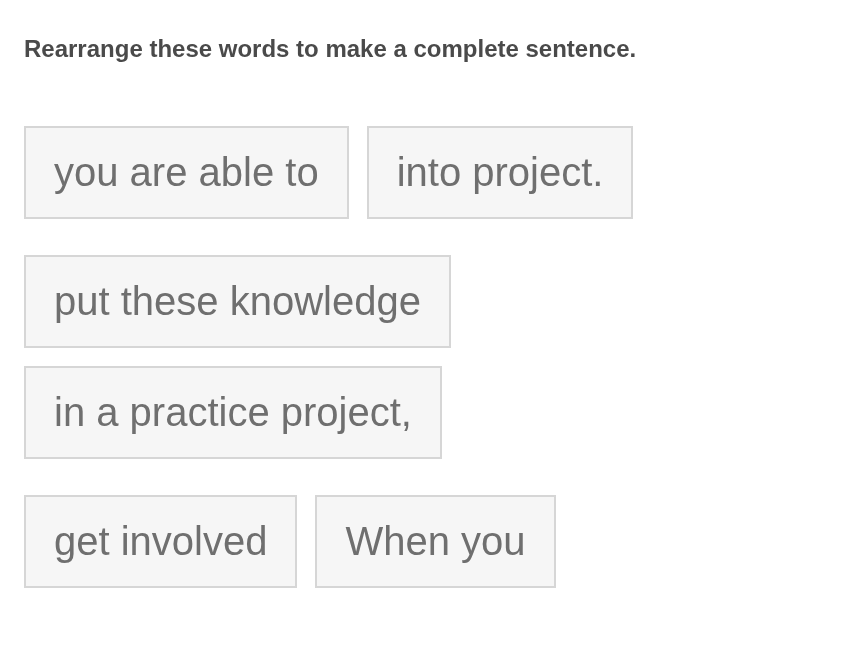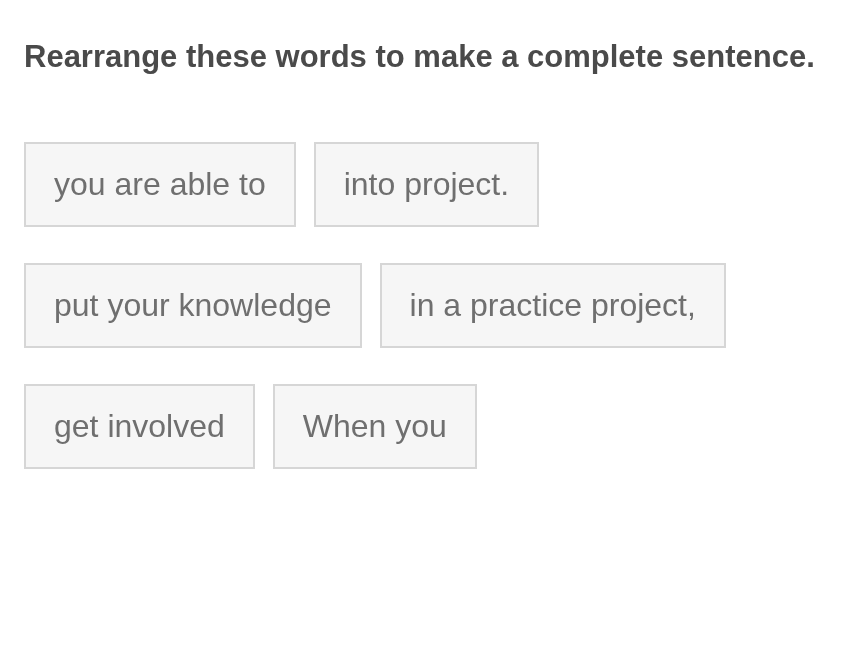--- a/index.html
+++ b/index.html
@@ -7,59 +7,59 @@
       margin: 0;
       padding: 0;
     }
     body {
       font-family: -apple-system, BlinkMacSystemFont, "Helvetica Neue", Helvetica, Arial, sans-serif;
       background: #ffffff;
       padding: 20px 24px;
       width: 857px;
     }
     .instruction {
-      font-size: 31px;
+      font-size: 24px;
       font-weight: 700;
       color: #4a4a4a;
       line-height: 2.4;
       margin-bottom: 48px;
     }
     .tiles-container {
       display: flex;
       flex-direction: column;
       gap: 36px;
     }
     .tile-row {
       display: flex;
       gap: 18px;
       flex-wrap: wrap;
     }
     .tile {
       background: #f6f6f6;
       border: 2px solid #d6d6d6;
       padding: 22px 28px;
-      font-size: 32px;
+      font-size: 40px;
       color: #6f6f6f;
       font-weight: 400;
       cursor: move;
       user-select: none;
       white-space: nowrap;
     }
   </style>
 </head>
 <body>
 
 <div class="instruction">Rearrange these words to make a complete sentence.</div>
 
 <div class="tiles-container">
   <div class="tile-row">
     <div class="tile">you are able to</div>
     <div class="tile">into project.</div>
   </div>
   <div class="tile-row">
-    <div class="tile">put your knowledge</div>
+    <div class="tile">put these knowledge</div>
     <div class="tile">in a practice project,</div>
   </div>
   <div class="tile-row">
     <div class="tile">get involved</div>
     <div class="tile">When you</div>
   </div>
 </div>
 
 </body></html>

